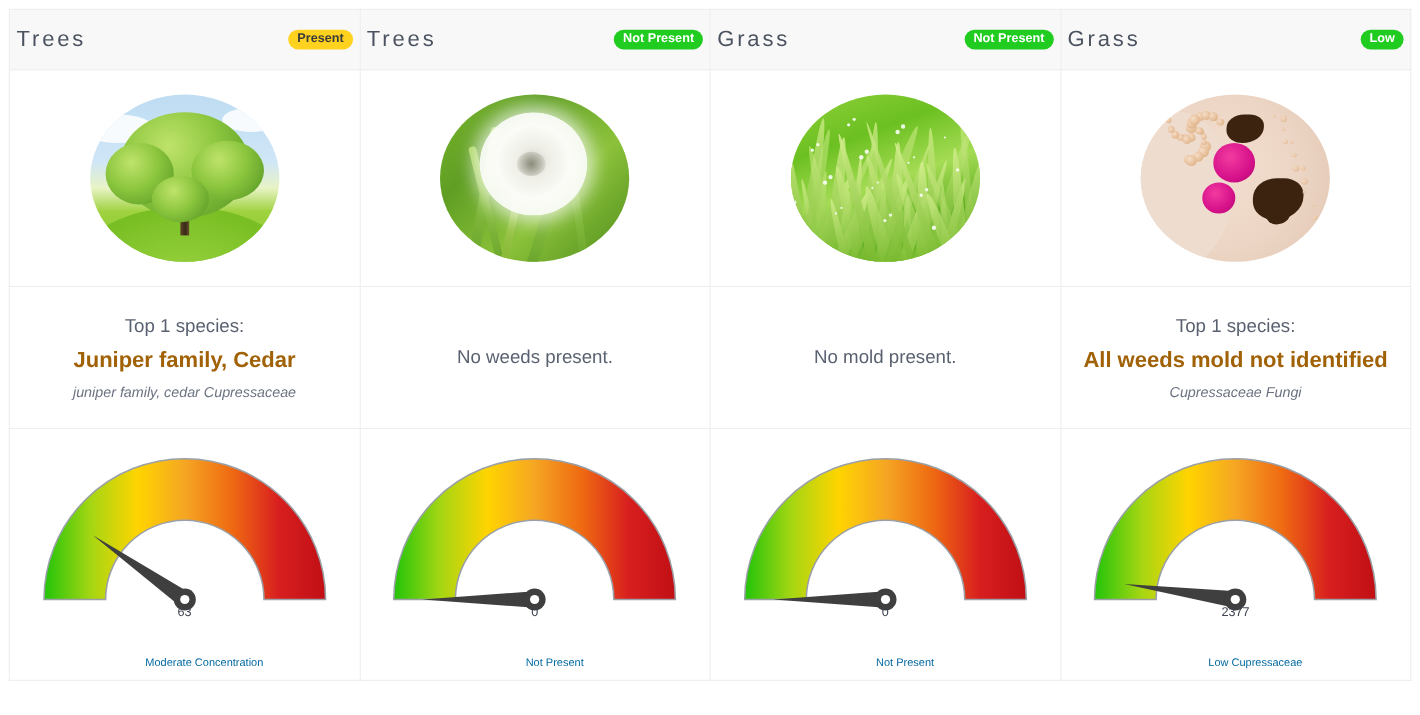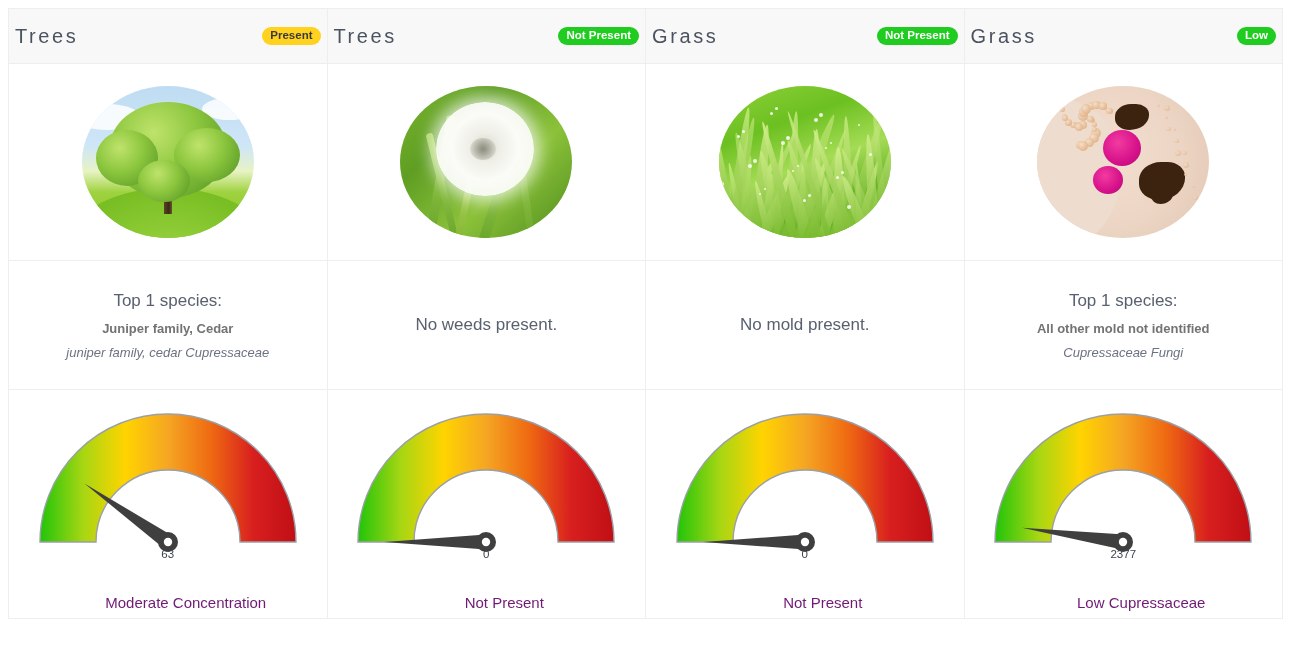--- a/index.html
+++ b/index.html
@@ -168,41 +168,41 @@
     position: absolute; border-radius: 50%;
     background: radial-gradient(circle at 35% 35%, #f6ddc6, #d9a778);
   }
 
   
   .spec-row td { height: 112px; background: #ffffff; padding: 8px 10px; }
   .spec-top {
     font-size: 17px; color: #596170; margin-bottom: 10px; font-weight: 400;
   }
   .spec-name {
-    font-size: 13px; color: #737373; font-weight: bold; margin-bottom: 9px;
+    font-size: 20px; color: #a16207; font-weight: bold; margin-bottom: 9px;
   }
   .spec-latin {
     font-size: 13px; color: #6b7280; font-style: italic;
   }
   .spec-none { font-size: 17px; color: #596170; }
 
   
   .gauge-row td { height: 228px; background: #ffffff; padding: 0; }
   .gauge-cell {
     display: flex; flex-direction: column; align-items: center; justify-content: flex-start;
     padding-top: 10px;
   }
   .gauge-box { position: relative; width: 268px; height: 156px; }
   .gauge-box svg { display: block; }
   .gauge-value {
     position: absolute; left: 0; right: 0; top: 140px;
     text-align: center; font-size: 11.5px; color: #3c4350;
   }
   .gauge-caption {
-    margin-top: 30px; font-size: 15px; color: #701a75; margin-left: 36px;
+    margin-top: 30px; font-size: 10px; color: #0369a1; margin-left: 36px;
   }
 </style>
 </head>
 <body>
 
 <table class="allergen-table">
 
   <tbody>
       <tr class="head-row">
     <td>
@@ -401,21 +401,21 @@
       <div class="spec-latin">juniper family, cedar Cupressaceae</div>
     </td>
     <td>
       <div class="spec-none">No weeds present.</div>
     </td>
     <td>
       <div class="spec-none">No mold present.</div>
     </td>
     <td>
       <div class="spec-top">Top 1 species:</div>
-      <div class="spec-name">All other mold not identified</div>
+      <div class="spec-name">All weeds mold not identified</div>
       <div class="spec-latin">Cupressaceae Fungi</div>
     </td>
   </tr>
 
   <tr class="gauge-row">
     <td>
       <div class="gauge-cell">
         <div class="gauge-box">
               <svg width="268" height="156" viewBox="0 0 268 156">
                 <defs>

